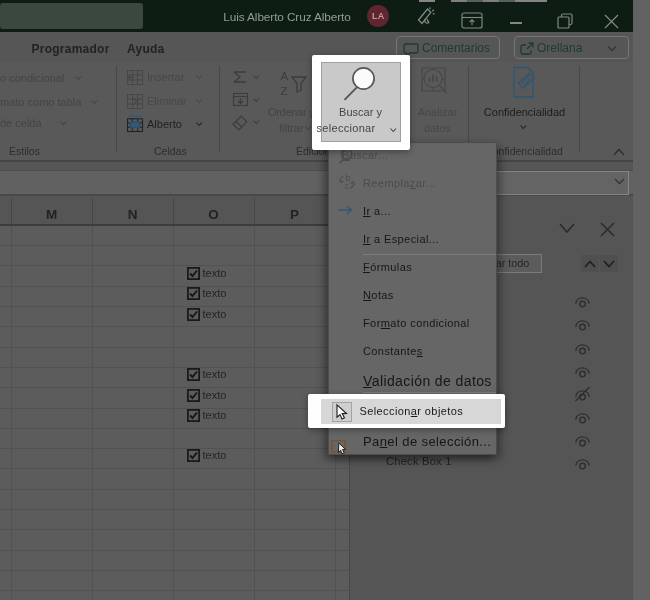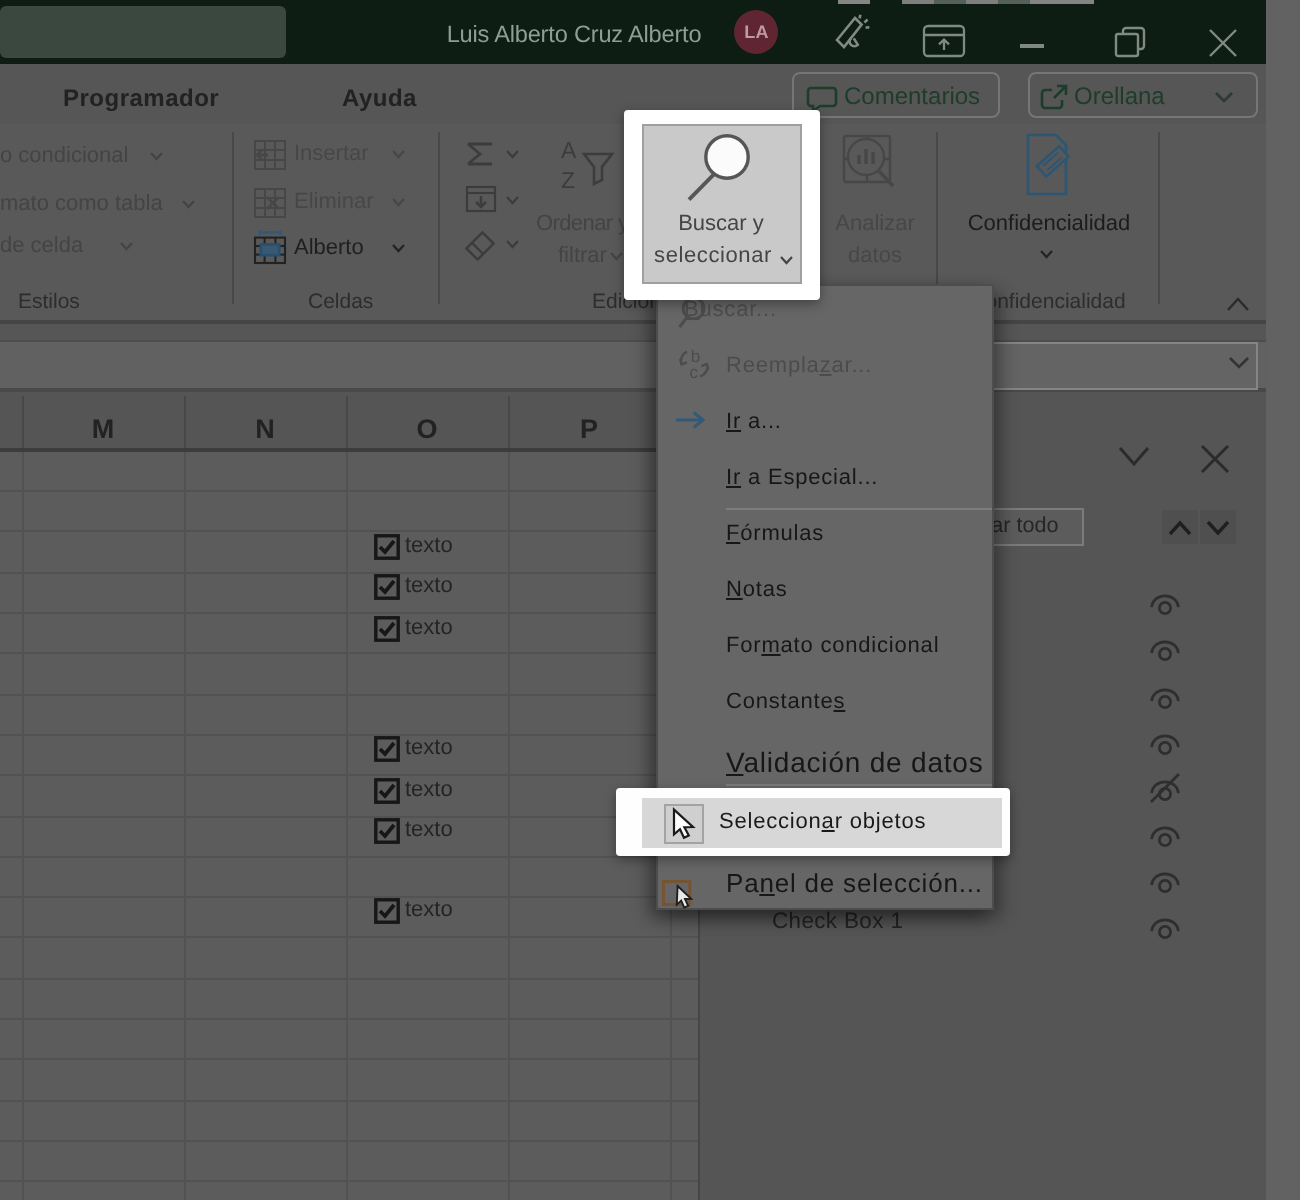--- a/index.html
+++ b/index.html
@@ -39,21 +39,21 @@
 <path d="M4.5 4 V2.5 a1.5 1.5 0 0 1 1.5-1.5 h7.5 a1.5 1.5 0 0 1 1.5 1.5 v7.5 a1.5 1.5 0 0 1 -1.5 1.5 H12"></path>
 </g>
   </svg>
 <svg style="left:604px;top:14px;" width="15" height="15" viewBox="0 0 15 15">
 <g stroke="#7f8a82" stroke-width="1.2" fill="none">
 <path d="M1 1 L14 14 M14 1 L1 14"></path>
 </g>
   </svg>
 <div class="a" style="left:0px;top:31.5px;width:633px;height:30.5px;background:#565656;"></div>
 <div class="t" style="left:19.5px;top:42px;font-size:12px;color:#222222;font-weight:bold;letter-spacing:0.25px;margin-left:12px;">Programador</div>
-<div class="t" style="left:127px;top:42px;font-size:12px;color:#222222;font-weight:bold;letter-spacing:0.25px;margin-left:44px;">Ayuda</div>
+<div class="t" style="left:127px;top:42px;font-size:12px;color:#222222;font-weight:bold;letter-spacing:0.25px;">Ayuda</div>
 <div class="a" style="left:395.5px;top:36px;width:104.5px;height:22.5px;border:1px solid #767676;border-radius:4px;"></div>
 <svg style="left:403px;top:43px;" width="16" height="13" viewBox="0 0 16 13">
 <path d="M2.5 1 h11 a1.5 1.5 0 0 1 1.5 1.5 v6 a1.5 1.5 0 0 1 -1.5 1.5 H7 l-3.5 2.5 v-2.5 h-1 a1.5 1.5 0 0 1 -1.5 -1.5 v-6 a1.5 1.5 0 0 1 1.5 -1.5 Z" fill="none" stroke="#1d3c2a" stroke-width="1.3"></path>
 </svg>
 <div class="t" style="left:422px;top:40.5px;font-size:12px;color:#1d3c2a;">Comentarios</div>
 <div class="a" style="left:514px;top:36px;width:114.5px;height:22.5px;border:1px solid #767676;border-radius:4px;"></div>
 <svg style="left:520px;top:41.5px;" width="14" height="13" viewBox="0 0 14 13">
 <g fill="none" stroke="#1d3c2a" stroke-width="1.3">
 <path d="M6 3 H2.5 a1.5 1.5 0 0 0 -1.5 1.5 v6 a1.5 1.5 0 0 0 1.5 1.5 h7 a1.5 1.5 0 0 0 1.5 -1.5 V8"></path>
 <path d="M8.5 1 H13 v4.5 M13 1 L7 7"></path>
@@ -374,21 +374,21 @@
 </svg>
 <div class="a" style="left:311.5px;top:55px;width:98px;height:94.5px;background:#ffffff;border-radius:2px;box-shadow:0 2px 6px rgba(0,0,0,0.35);"></div>
 <div class="a" style="left:320.5px;top:62px;width:80.5px;height:80px;background:#c9c9c9;border:1px solid #9f9f9f;"></div>
 <svg style="left:351px;top:66px;" width="26" height="36" viewBox="0 0 26 36">
 <g fill="none" stroke="#565656" stroke-width="1.7">
 <circle cx="12.5" cy="12.5" r="10.6" fill="#fbfbfb"></circle>
 <path d="M5.8 21.3 L-6.5 33.8" stroke-width="1.9"></path>
 </g>
   </svg>
 <div class="t" style="left:320.5px;top:106px;font-size:11px;color:#454545;width:80px;text-align:center;">Buscar y</div>
-<div class="t" style="left:316.5px;top:122px;font-size:11px;color:#454545;width:80px;text-align:center;letter-spacing:0.3px;">seleccionar</div>
+<div class="t" style="left:316.5px;top:122px;font-size:11px;color:#454545;width:80px;text-align:left;letter-spacing:0.3px;">seleccionar</div>
 <svg style="left:390px;top:127.5px;" width="6.5" height="4" viewBox="0 0 6.5 4">
     <path d="M0.5 0.5 L3.25 3.5 L6.0 0.5" fill="none" stroke="#454545" stroke-width="1.1"></path>
   </svg>
 <div class="a" style="left:307.7px;top:394.3px;width:197.3px;height:33.7px;background:#fefefe;border-radius:2px;box-shadow:0 2px 6px rgba(0,0,0,0.35);"></div>
 <div class="a" style="left:321px;top:398.5px;width:180px;height:25px;background:#d7d7d7;"></div>
 <div class="a" style="left:331.5px;top:401.5px;width:20px;height:20px;background:#cfcfcf;border:1px solid #a3a3a3;"></div>
 <svg style="left:336px;top:404px;" width="12" height="15" viewBox="0 0 12 15">
 <path d="M1 0.8 L10.5 9.5 L6.2 9.6 L8.4 13.8 L6 14.9 L4 10.6 L1 13.2 Z" fill="#fdfdfd" stroke="#1a1a1a" stroke-width="1.1"></path>
 </svg>
 <div class="t" style="left:359.5px;top:404.5px;font-size:11px;color:#1a1a1a;letter-spacing:0.4px;">Seleccion<u>a</u>r objetos</div>

